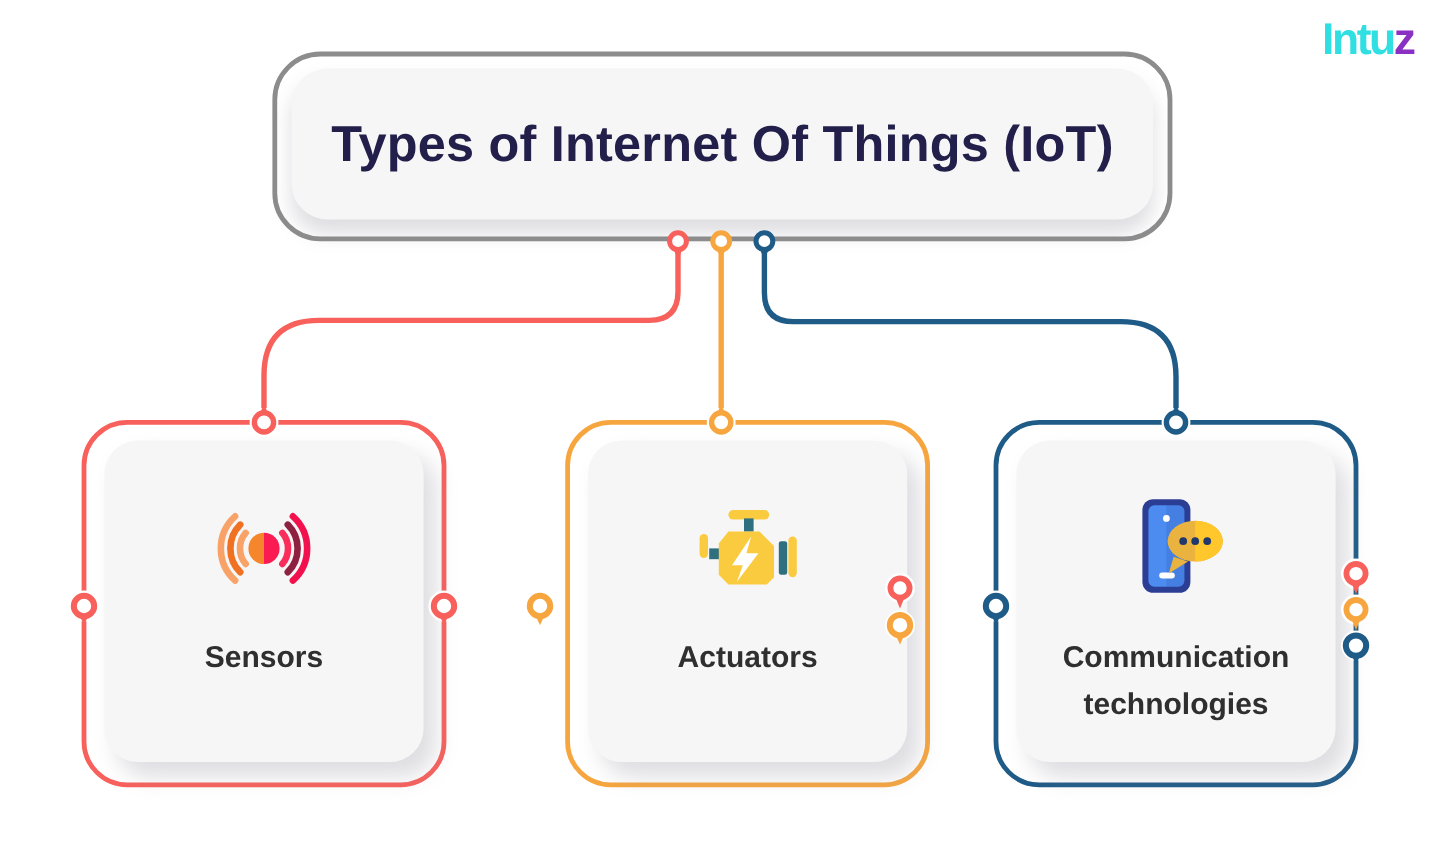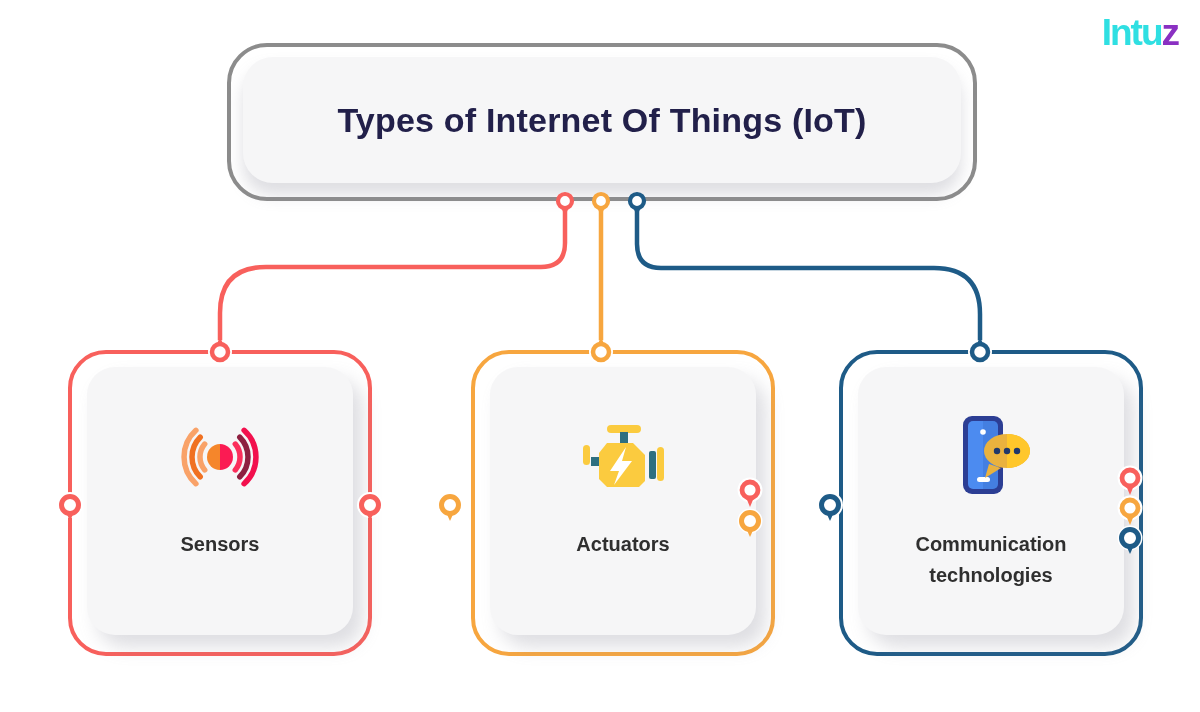--- a/index.html
+++ b/index.html
@@ -13,48 +13,48 @@
     background:#ffffff;border:4px solid #8c8c8c;border-radius:40px;
     box-sizing:border-box;
   }
   .title-inner{
     position:absolute;left:12px;right:12px;top:10px;bottom:14px;
     background:#f6f6f7;border-radius:30px;
     box-shadow:0 12px 16px rgba(145,145,158,0.30);
     display:flex;flex-direction:column;align-items:center;justify-content:center;
   }
   .title-line{
-    font-size:34px;font-weight:800;color:#22204a;line-height:1.55;letter-spacing:0.2px;
+    font-size:42px;font-weight:800;color:#22204a;line-height:1.55;letter-spacing:0.2px;
   }
   
   .logo{
     position:absolute;right:22px;top:14px;font-size:37px;font-weight:800;
     letter-spacing:-2px;line-height:1;
   }
   .logo .p1{color:#2fdfe2;}
   .logo .p2{color:#8a30c2;}
   
   .node{
     position:absolute;top:350px;width:304px;height:306px;
     background:#ffffff;border-radius:38px;box-sizing:border-box;
     border:4.5px solid #000;
   }
   .node.red{border-color:#f8605c;}
   .node.orange{border-color:#f7a63f;}
-  .node.blue{border-color:#1e5b87;margin-left:11px;}
+  .node.blue{border-color:#1e5b87;}
   .node-inner{
     position:absolute;left:15px;right:15px;top:13px;bottom:17px;
     background:#f6f6f7;border-radius:28px;
     box-shadow:10px 12px 18px rgba(145,145,158,0.30);
     display:flex;flex-direction:column;align-items:center;
     padding-top:44px;box-sizing:border-box;
   }
   .node-icon{height:92px;display:flex;align-items:center;justify-content:center;}
   .node-label{
-    margin-top:26px;font-size:20px;font-weight:700;color:#2f2f2f;
+    margin-top:26px;font-size:25px;font-weight:700;color:#2f2f2f;
     text-align:center;line-height:1.55;max-width:252px;
   }
   
   .overlay{position:absolute;left:0;top:0;width:1200px;height:712px;pointer-events:none;z-index:5;}
   .ln{fill:none;stroke-width:4.5;stroke-linecap:round;stroke-linejoin:round;}  .st-blue:{stroke:#1e5b87;}
 </style>
 </head>
 <body>
 
 <div class="canvas">

